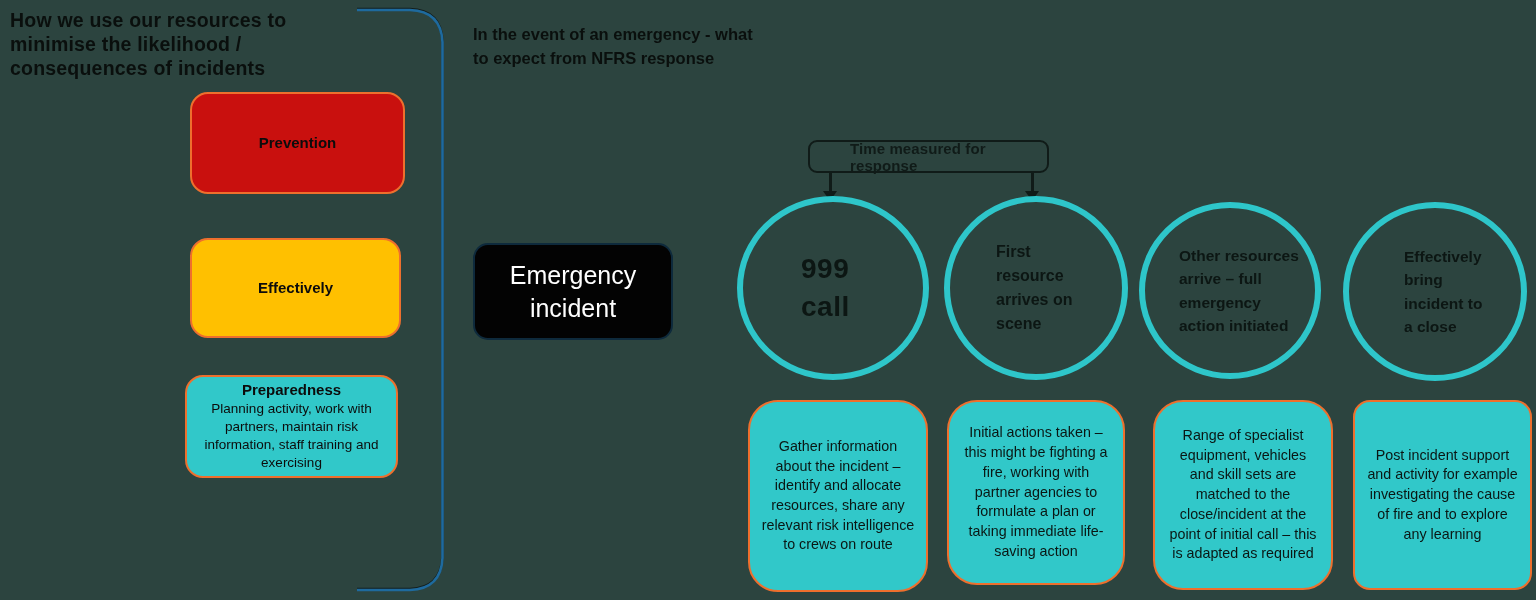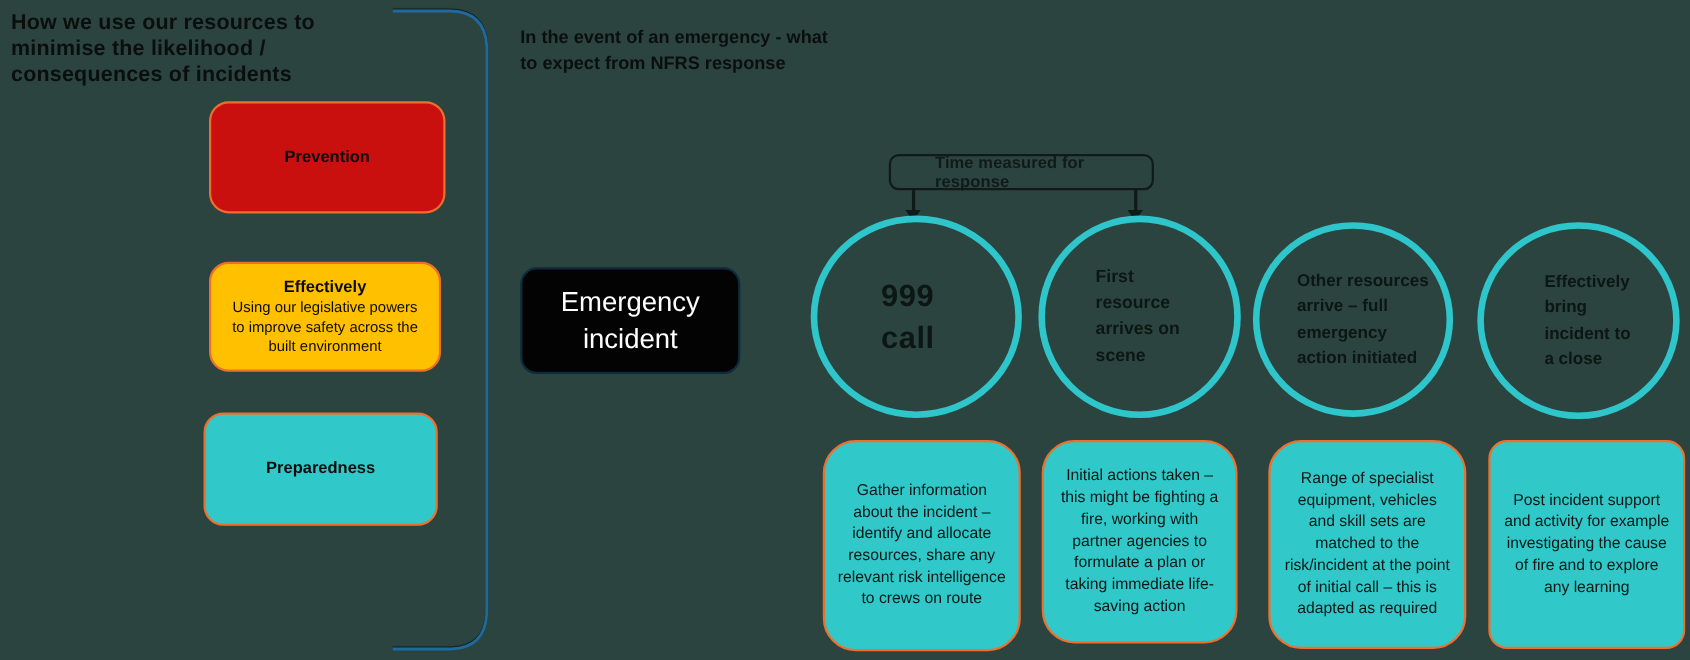--- a/index.html
+++ b/index.html
@@ -105,25 +105,25 @@
 <svg class="abs bracket" width="1536" height="600" viewBox="0 0 1536 600">
   <path d="M 357 10 H 410 Q 441 11 442.5 42 V 558 Q 441 589 410 590 H 357" fill="none" stroke="var(--bracket-blue)" stroke-width="2.6"></path>
 </svg>
 
 <div class="abs pill box-prevention">
   <div class="pill-title">Prevention</div>
 </div>
 
 <div class="abs pill box-protection">
   <div class="pill-title">Effectively</div>
-  <div class="pill-body">Using our legislative powers to improve safety across the built environment</div>
 </div>
 
 <div class="abs pill box-preparedness">
   <div class="pill-title">Preparedness</div>
+  <div class="pill-body">Planning activity, work with partners, maintain risk information, staff training and exercising</div>
 </div>
 
 <div class="abs right-title">In the event of an emergency - what
 to expect from NFRS response</div>
 
 <div class="abs emergency">Emergency
 incident</div>
 
 <div class="abs time-box">Time measured for response</div>
 <div class="abs arrow arrow-1"></div>
@@ -152,17 +152,17 @@
 a close</div>
 </div>
 
 <div class="abs detail d1">
   <div>Gather information about the incident – identify and allocate resources, share any relevant risk intelligence to crews on route</div>
 </div>
 <div class="abs detail d2">
   <div>Initial actions taken – this might be fighting a fire, working with partner agencies to formulate a plan or taking immediate life-saving action</div>
 </div>
 <div class="abs detail d3">
-  <div>Range of specialist equipment, vehicles and skill sets are matched to the risk/incident at the point of initial call – this is adapted as required</div>
+  <div>Range of specialist equipment, vehicles and skill sets are matched to the close/incident at the point of initial call – this is adapted as required</div>
 </div>
 <div class="abs detail d4">
   <div>Post incident support and activity for example investigating the cause of fire and to explore any learning</div>
 </div>
 
 </body></html>

